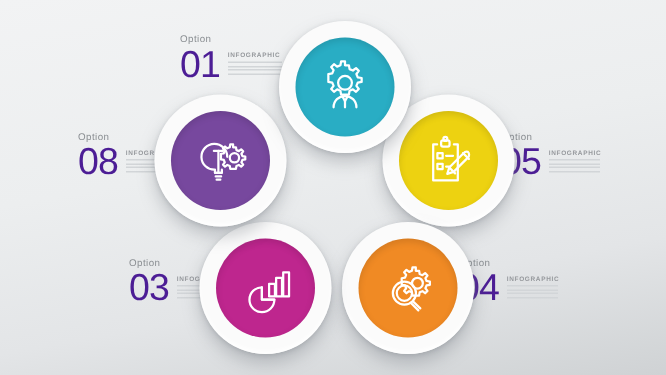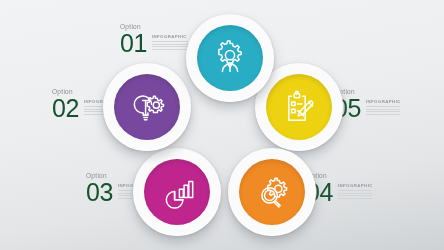--- a/index.html
+++ b/index.html
@@ -28,21 +28,21 @@
   .n3 .inner{width:66px;height:66px;}
   .n4{width:88px;height:88px;left:228px;top:148px;z-index:3;}
   .n4 .inner{width:66px;height:66px;}
   .n5{width:88px;height:88px;left:255px;top:63px;z-index:2;}
   .n5 .inner{width:66px;height:66px;}
 
   
   .label{position:absolute;display:flex;flex-direction:column;}
   .label .opt{font-size:6.5px;color:#8b8f93;letter-spacing:.3px;line-height:8px;}
   .label .row{display:flex;align-items:flex-start;}
-  .label .num{font-size:25px;line-height:24px;color:#14532d;font-weight:400;letter-spacing:-.5px;}
+  .label .num{font-size:25px;line-height:24px;color:#4c1d95;font-weight:400;letter-spacing:-.5px;}
   .label .txt{margin-left:5px;padding-top:3px;}
   .label .head{font-size:4.3px;color:#96999d;letter-spacing:.45px;line-height:5px;font-weight:700;}
   .label .lines{margin-top:2px;}
   .label .ln{height:1px;background:#d2d5d8;margin-bottom:1.7px;}
 
   .l1{left:120px;top:23px;}
   .l1 .ln{width:36px;}
   .l2{left:52px;top:88px;}
   .l2 .ln{width:34px;}
   .l3{left:70px;top:172px;margin-left:16px;}
@@ -148,21 +148,21 @@
           <div class="ln"></div>
           <div class="ln"></div>
         </div>
       </div>
     </div>
   </div>
 
   <div class="label l2">
     <div class="opt">Option</div>
     <div class="row">
-      <div class="num">02</div>
+      <div class="num">08</div>
       <div class="txt">
         <div class="head">INFOGRAPHIC</div>
         <div class="lines">
           <div class="ln"></div>
           <div class="ln"></div>
           <div class="ln"></div>
           <div class="ln"></div>
         </div>
       </div>
     </div>

